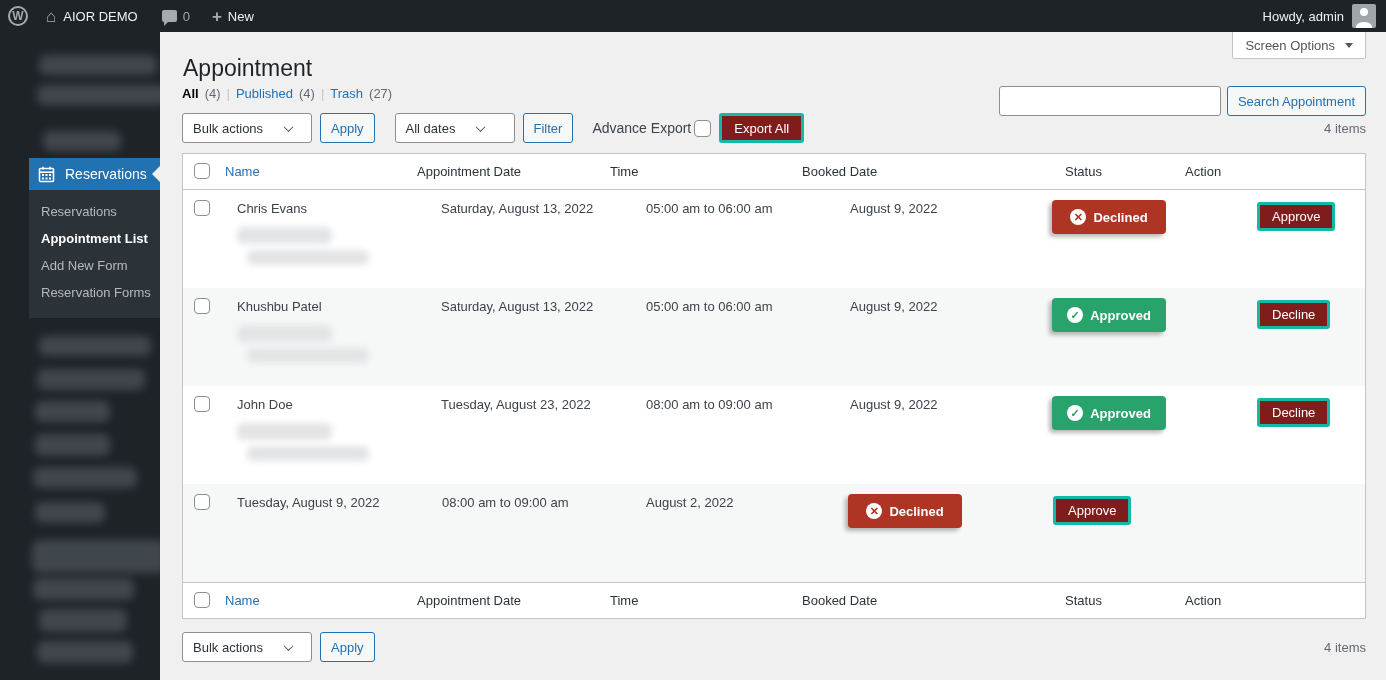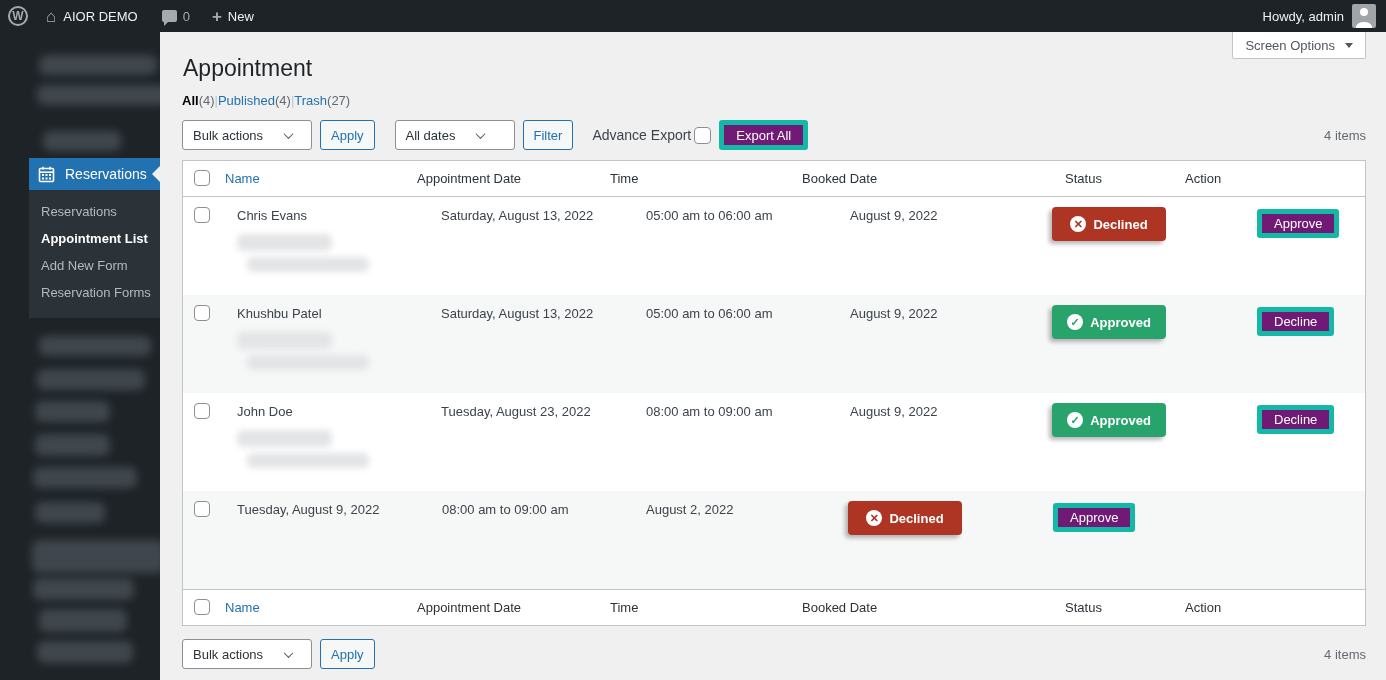--- a/index.html
+++ b/index.html
@@ -37,32 +37,32 @@
   .submenu-item { padding:6px 0 6px 12px; color:#b4b9be; font-size:13px; cursor:pointer; }
   .submenu-item.current { color:#fff; font-weight:700; }
 
   
   .content { position:relative; flex:1; background:#f0f0f1; padding:0 20px 0 22px; color:#3c434a; }
   .screen-options { position:absolute; top:0; right:20px; height:27px; background:#fff; border:1px solid #c3c4c7; border-top:none;
                     border-radius:0 0 2px 2px; display:flex; align-items:center; gap:10px; padding:0 12px; color:#50575e; cursor:pointer; }
   .tri-down { width:0; height:0; border-left:4px solid transparent; border-right:4px solid transparent; border-top:5px solid #50575e; }
   h1.page-title { font-size:23px; font-weight:400; color:#1d2327; padding:22px 0 0 1px; line-height:29px; }
 
-  .views { margin-top:10px; display:flex; align-items:flex-end; }
+  .views { margin-top:3px; display:flex; align-items:flex-end; gap:6px; }
   .views a { text-decoration:none; color:#2271b1; cursor:pointer; }
   .views .current-view { color:#000; font-weight:700; }
   .views .count { color:#646970; font-weight:400; }
   .views .sep { color:#c3c4c7; }
 
   .search-box { position:absolute; top:54px; right:20px; display:flex; gap:6px; }
   .search-input { width:222px; height:30px; border:1px solid #8c8f94; border-radius:3px; background:#fff; padding:0 8px; font-size:13px; }
 
   .btn-secondary { height:30px; background:#f6f7f7; border:1px solid #2271b1; border-radius:3px; color:#2271b1;
                    font-size:13px; padding:0 10px; cursor:pointer; font-family:inherit; }
-  .btn-primary { height:30px; background:#701a75; border:5px solid #14b8a6; border-radius:3px; color:#fff;
+  .btn-primary { height:30px; background:#7f1d1d; border:3px solid #14b8a6; border-radius:3px; color:#fff;
                  font-size:13px; padding:0 12px; cursor:pointer; font-family:inherit; }
 
   .tablenav { margin-top:12px; display:flex; align-items:center; }
   .select { height:30px; background:#fff; border:1px solid #8c8f94; border-radius:3px; display:inline-flex; align-items:center;
             padding:0 10px; color:#2c3338; cursor:pointer; }
   .select .chev { width:7px; height:7px; border-right:1.5px solid #50575e; border-bottom:1.5px solid #50575e;
                   transform:rotate(45deg) translate(-1px,-1px); margin-left:22px; }
   .w130 { width:130px; } .w120 { width:120px; }
   .gap8 { margin-left:8px; } .gap20 { margin-left:20px; }
   .adv-label { margin-left:19px; color:#3c434a; font-size:14px; }
@@ -183,20 +183,24 @@
       <a class="current-view" style="color:#000;">All</a>
       <span class="count">(4)</span>
       <span class="sep">|</span>
       <a>Published</a>
       <span class="count">(4)</span>
       <span class="sep">|</span>
       <a>Trash</a>
       <span class="count">(27)</span>
     </div>
 
+    <div class="search-box">
+      <input class="search-input" type="text" placeholder="" style="">
+      <button class="btn-secondary">Search Appointment</button>
+    </div>
 
     <div class="tablenav">
       <div class="select w130">
         <span>Bulk actions</span>
         <span class="chev"></span>
       </div>
       <button class="btn-secondary gap8">Apply</button>
       <div class="select w120 gap20">
         <span>All dates</span>
         <span class="chev"></span>

